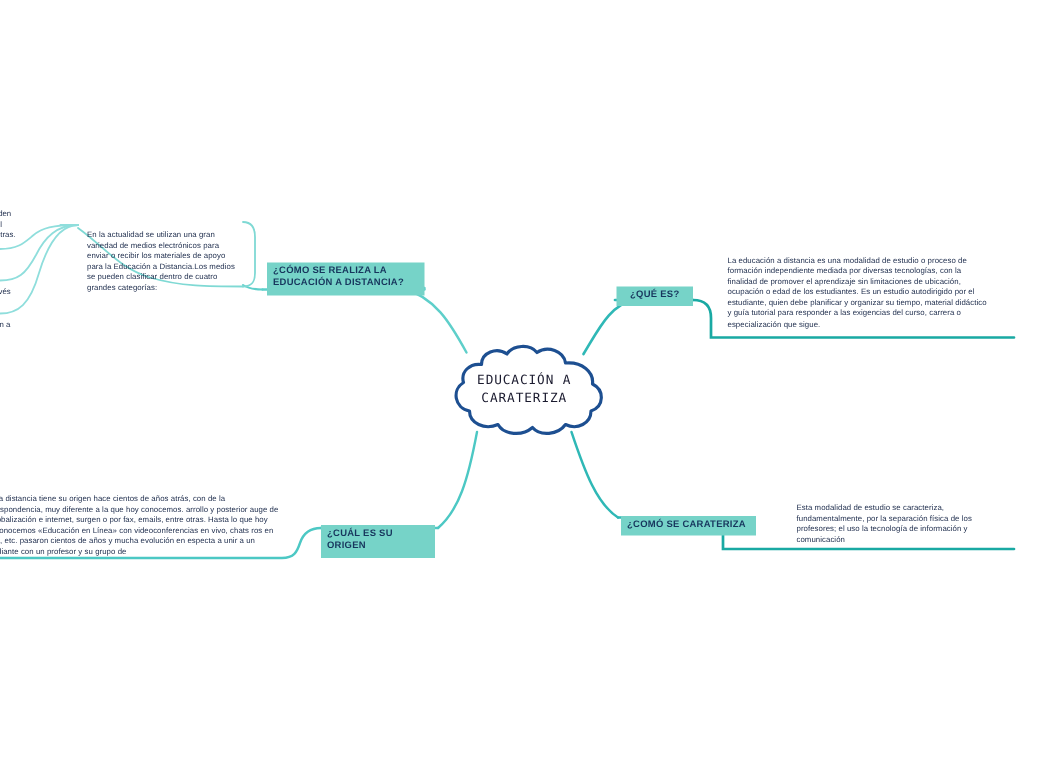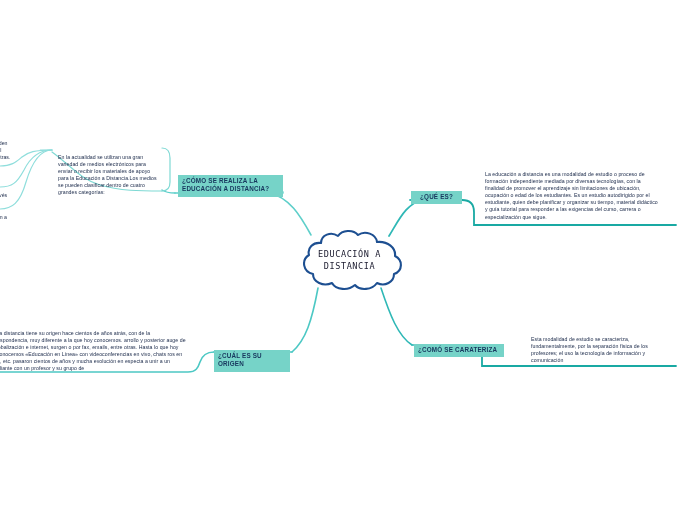--- a/index.html
+++ b/index.html
@@ -109,21 +109,21 @@
                C95,12 103,19 102,27
                C110,31 110,42 101,45
                C101,53 92,58 84,54
                C79,61 67,62 62,56
                C55,62 43,61 39,54
                C30,58 20,53 20,45
                C10,43 8,31 16,26
                C14,19 20,13 28,14 Z" fill="#ffffff" stroke="#1d4f91" stroke-width="2.1" stroke-linejoin="round"></path>
     </svg>
     <div class="center-label">EDUCACIÓN A
-DISTANCIA</div>
+CARATERIZA</div>
   </div>
 
   <div class="pill" style="left:178px;top:175px;width:105px;">¿CÓMO SE REALIZA LA
 EDUCACIÓN A DISTANCIA?</div>
 
   <div class="para" style="left:58px;top:154px;width:100px;">En la actualidad se utilizan una gran variedad de medios electrónicos para enviar o recibir los materiales de apoyo para la Educación a Distancia.Los medios se pueden clasificar dentro de cuatro grandes categorías:</div>
 
   <div class="leaf clip-left" style="left:-7px;top:140px;width:40px;">ueden
 o el
 e otras.</div>

